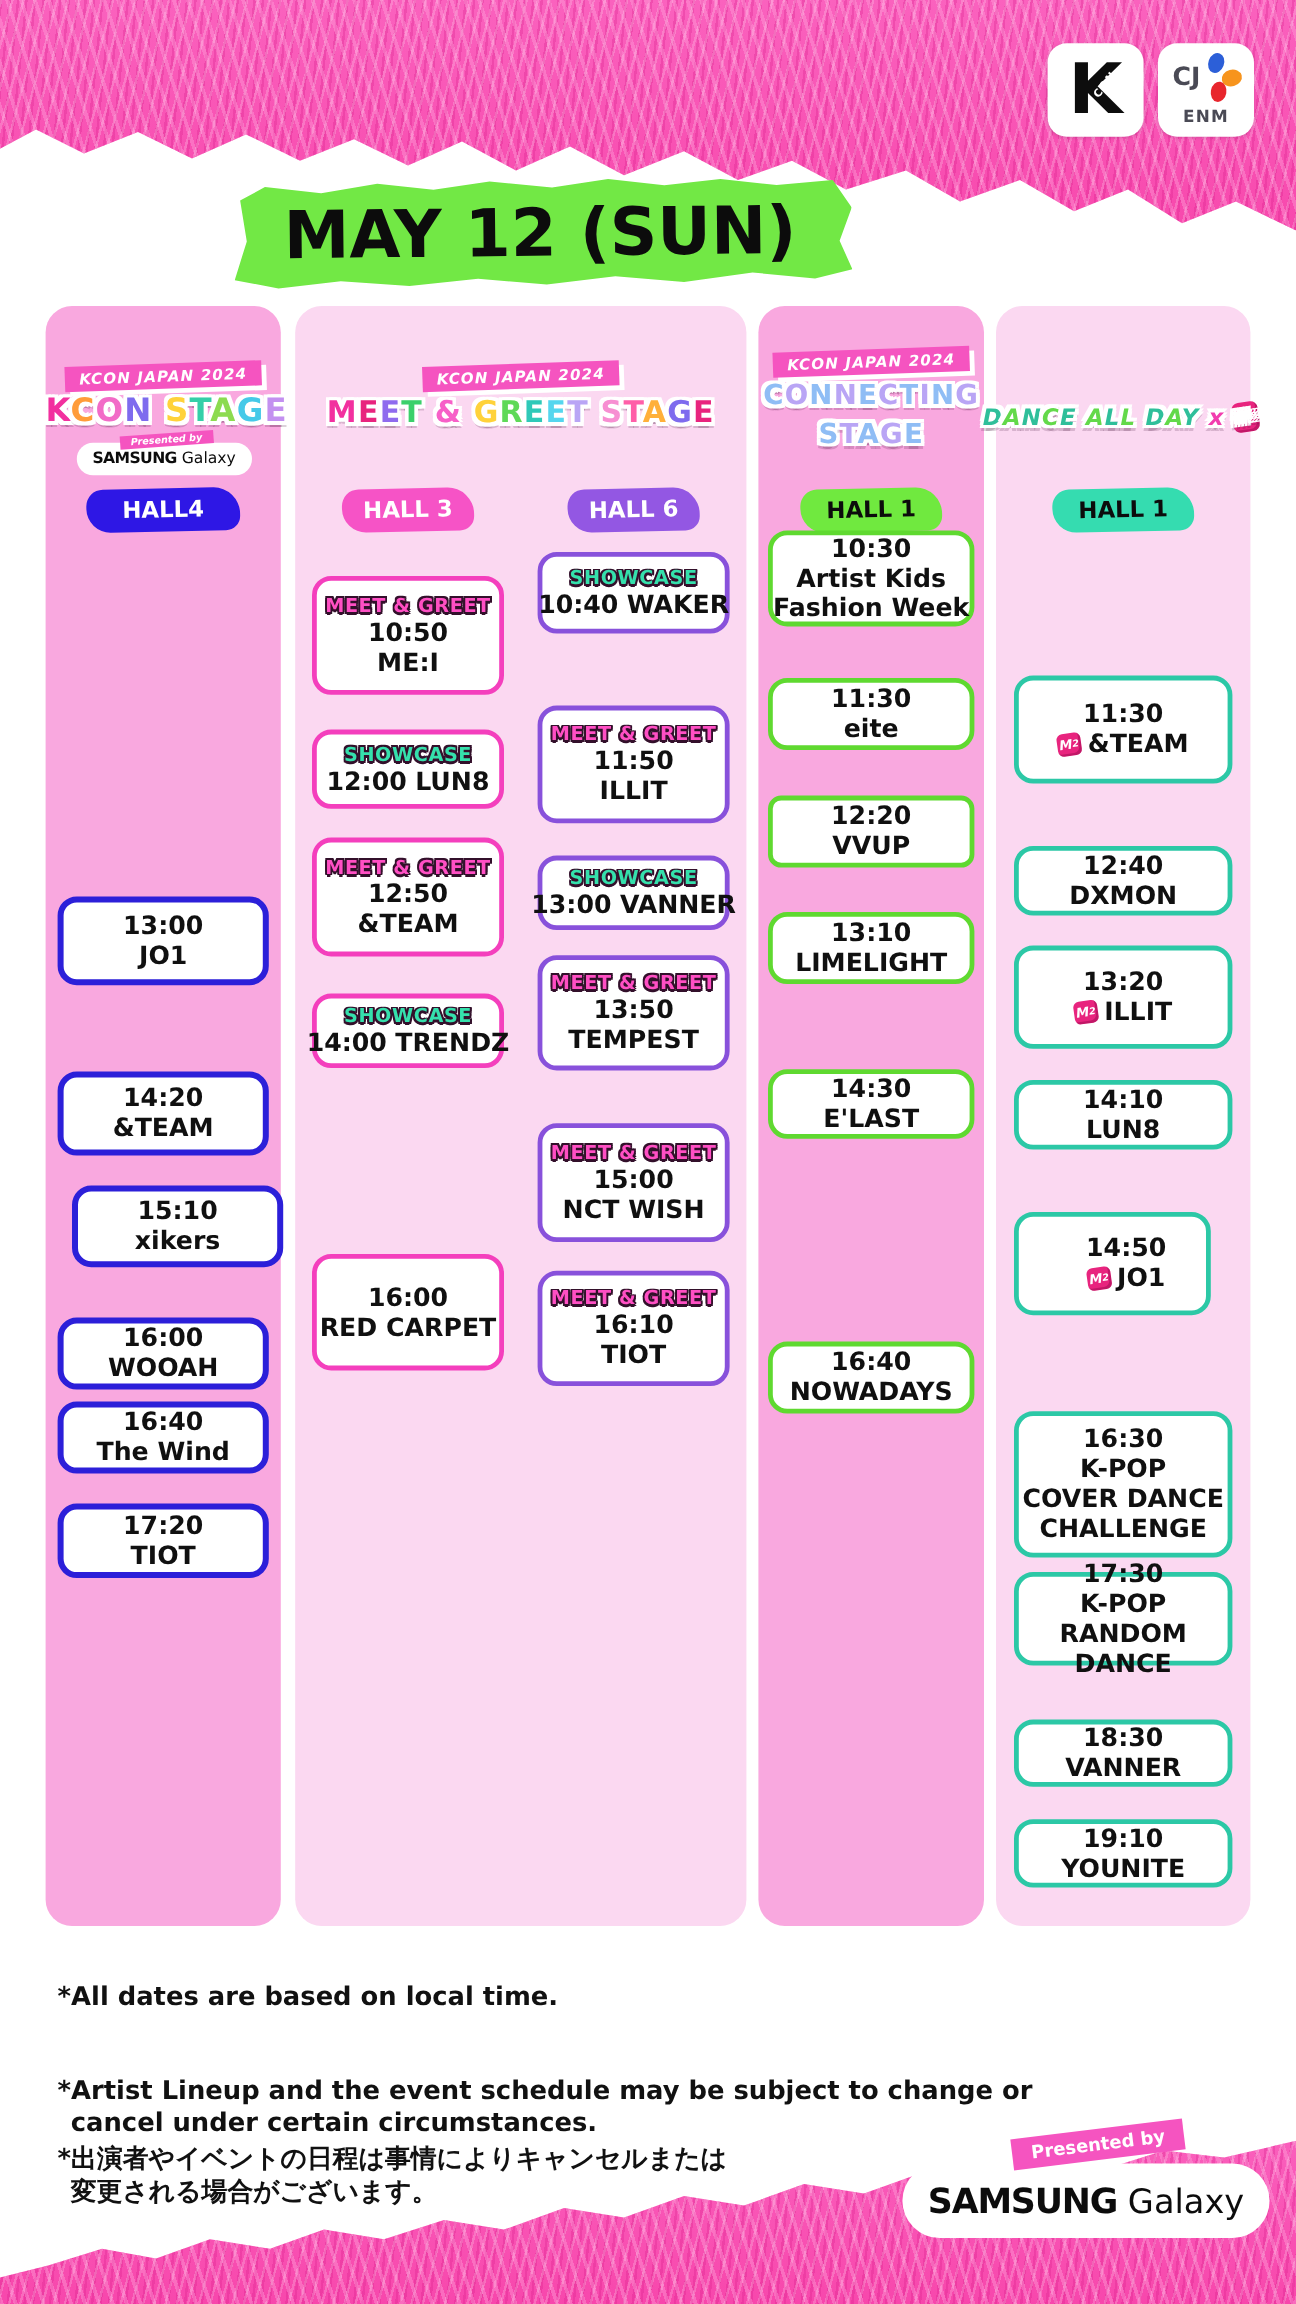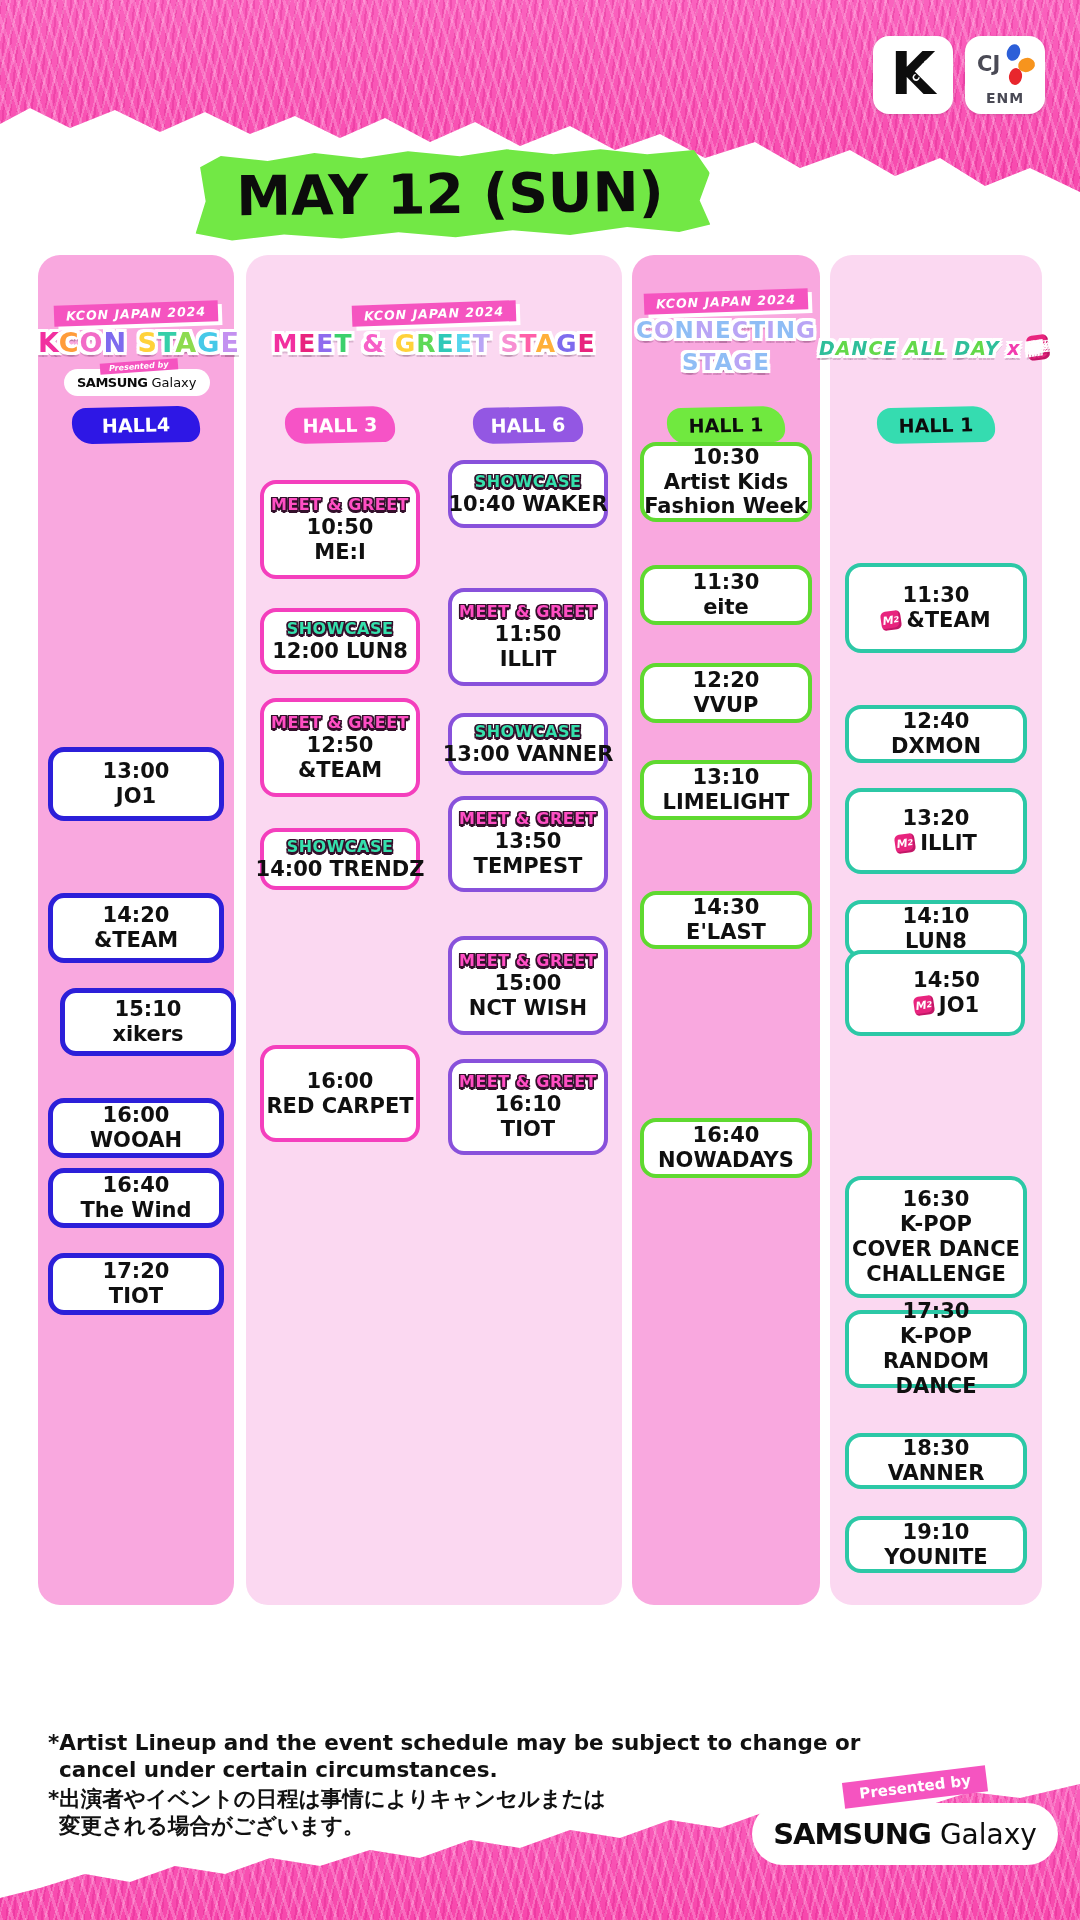--- a/index.html
+++ b/index.html
@@ -260,21 +260,21 @@
 
     <div class="ev b-grn" style="left:8px;width:172px;top:187px;height:80px;">
       <div class="ev-time">10:30</div>
       <div class="ev-name">Artist Kids
 Fashion Week</div>
     </div>
     <div class="ev b-grn" style="left:8px;width:172px;top:310px;height:60px;">
       <div class="ev-time">11:30</div>
       <div class="ev-name">eite</div>
     </div>
-    <div class="ev b-grn" style="left:8px;width:172px;top:408px;height:60px;">
+    <div class="ev b-grn" style="left:8px;width:172px;top:408px;height:60px;border-radius:11px;">
       <div class="ev-time">12:20</div>
       <div class="ev-name">VVUP</div>
     </div>
     <div class="ev b-grn" style="left:8px;width:172px;top:505px;height:60px;">
       <div class="ev-time">13:10</div>
       <div class="ev-name">LIMELIGHT</div>
     </div>
     <div class="ev b-grn" style="left:8px;width:172px;top:636px;height:58px;">
       <div class="ev-time">14:30</div>
       <div class="ev-name">E'LAST</div>
@@ -316,21 +316,21 @@
             <span>M</span>
             <span class="two">2</span>
           </span>
         <span class="ev-name">ILLIT</span>
       </div>
     </div>
     <div class="ev b-teal" style="left:15px;width:182px;top:645px;height:58px;">
       <div class="ev-time">14:10</div>
       <div class="ev-name">LUN8</div>
     </div>
-    <div class="ev b-teal" style="left:15px;width:180px;top:695px;height:86px;padding-left:23px;">
+    <div class="ev b-teal" style="left:15px;width:164px;top:755px;height:86px;padding-left:23px;">
       <div class="ev-time">14:50</div>
       <div class="name-row">
         <span class="m2">
             <span>M</span>
             <span class="two">2</span>
           </span>
         <span class="ev-name">JO1</span>
       </div>
     </div>
     <div class="ev b-teal" style="left:15px;width:182px;top:921px;height:122px;">
@@ -347,20 +347,21 @@
     <div class="ev b-teal" style="left:15px;width:182px;top:1178px;height:56px;">
       <div class="ev-time">18:30</div>
       <div class="ev-name">VANNER</div>
     </div>
     <div class="ev b-teal" style="left:15px;width:182px;top:1261px;height:57px;">
       <div class="ev-time">19:10</div>
       <div class="ev-name">YOUNITE</div>
     </div>
   </div>
 
+  <div class="fnote" style="top:1652px;">*All dates are based on local time.</div>
   <div class="fnote" style="top:1730px;">*Artist Lineup and the event schedule may be subject to change or</div>
   <div class="fnote indent" style="top:1757px;">cancel under certain circumstances.</div>
   <div class="fnote" style="top:1784px;">*出演者やイベントの日程は事情によりキャンセルまたは</div>
   <div class="fnote indent" style="top:1811px;">変更される場合がございます。</div>
 
   <div id="presented-tag">Presented by</div>
   <div id="sam-blob">
     <span class="s900">SAMSUNG</span>
     <span class="slight">Galaxy</span>
   </div>

